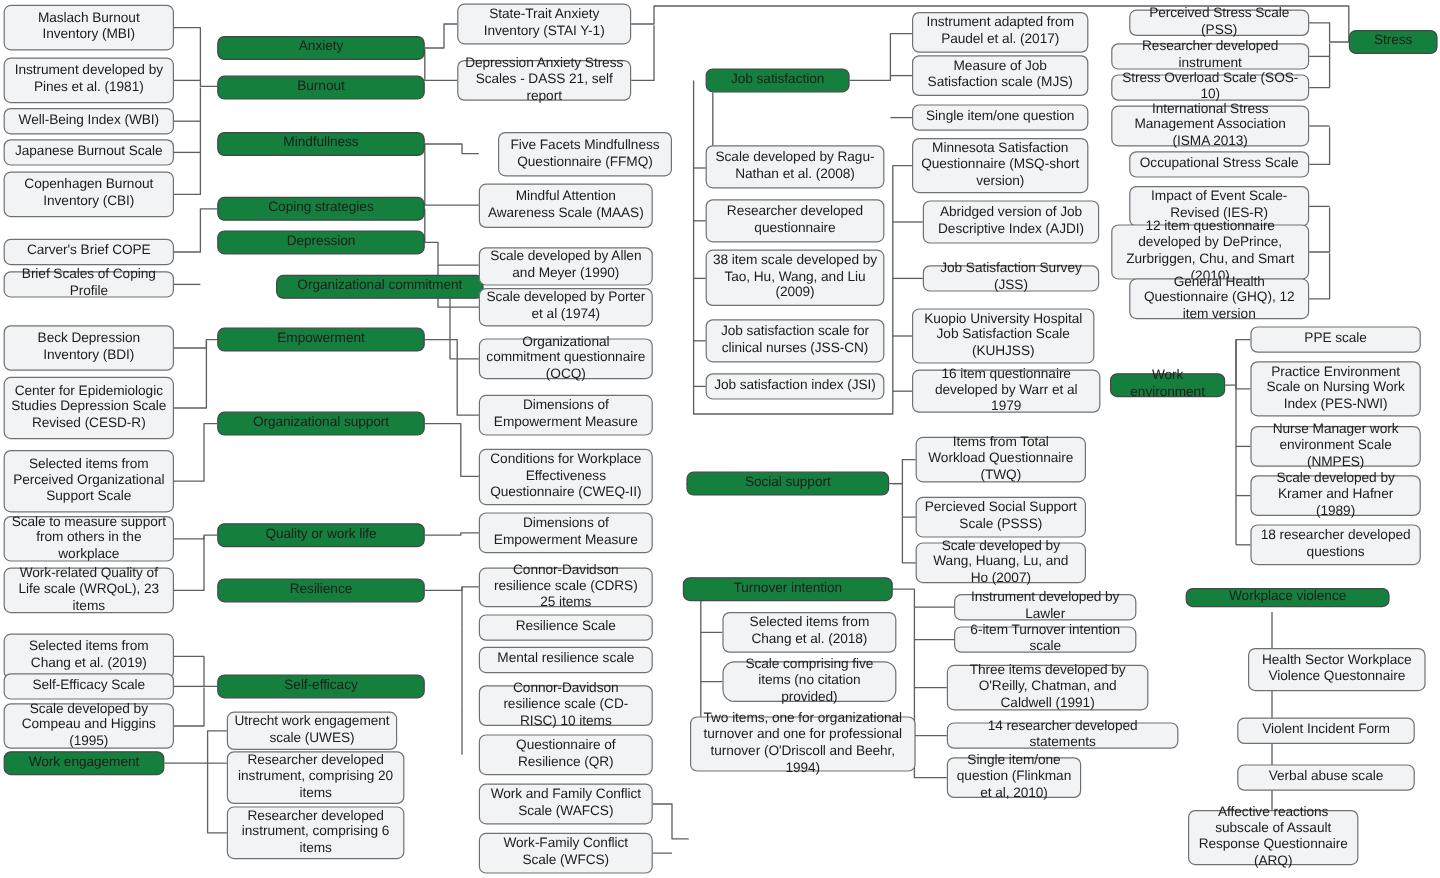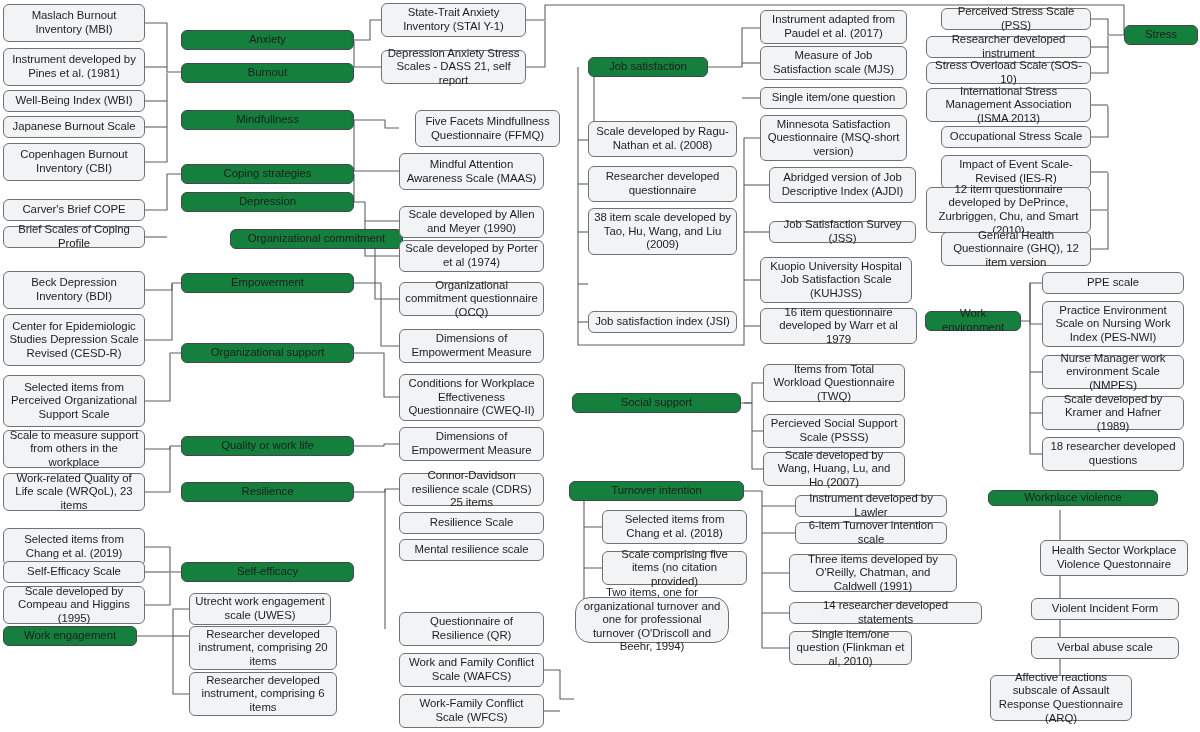--- a/index.html
+++ b/index.html
@@ -258,20 +258,23 @@
     </div>
     <div class="node leaf" style="left: 399px; top: 473px; width: 145px; height: 33px;">
       <span>Connor-Davidson resilience scale (CDRS) 25 items</span>
     </div>
     <div class="node leaf" style="left: 399px; top: 512px; width: 145px; height: 22px;">
       <span>Resilience Scale</span>
     </div>
     <div class="node leaf" style="left: 399px; top: 539px; width: 145px; height: 22px;">
       <span>Mental resilience scale</span>
     </div>
+    <div class="node leaf" style="left: 399px; top: 571px; width: 145px; height: 34px;">
+      <span>Connor-Davidson resilience scale (CD-RISC) 10 items</span>
+    </div>
     <div class="node leaf" style="left: 399px; top: 612px; width: 145px; height: 34px;">
       <span>Questionnaire of Resilience (QR)</span>
     </div>
     <div class="node leaf" style="left: 399px; top: 653px; width: 145px; height: 34px;">
       <span>Work and Family Conflict Scale (WAFCS)</span>
     </div>
     <div class="node leaf" style="left: 399px; top: 694px; width: 145px; height: 34px;">
       <span>Work-Family Conflict Scale (WFCS)</span>
     </div>
     <div class="node concept" style="left: 588px; top: 57px; width: 120px; height: 20px;">
@@ -279,36 +282,39 @@
     </div>
     <div class="node leaf" style="left: 588px; top: 121px; width: 149px; height: 36px;">
       <span>Scale developed by Ragu-Nathan et al. (2008)</span>
     </div>
     <div class="node leaf" style="left: 588px; top: 166px; width: 149px; height: 36px;">
       <span>Researcher developed questionnaire</span>
     </div>
     <div class="node leaf" style="left: 588px; top: 208px; width: 149px; height: 47px;">
       <span>38 item scale developed by Tao, Hu, Wang, and Liu (2009)</span>
     </div>
+    <div class="node leaf" style="left: 588px; top: 266px; width: 149px; height: 36px;">
+      <span>Job satisfaction scale for clinical nurses (JSS-CN)</span>
+    </div>
     <div class="node leaf" style="left: 588px; top: 311px; width: 149px; height: 22px;">
       <span>Job satisfaction index (JSI)</span>
     </div>
     <div class="node concept" style="left: 572px; top: 393px; width: 169px; height: 20px;">
       <span>Social support</span>
     </div>
     <div class="node concept" style="left: 569px; top: 481px; width: 175px; height: 20px;">
       <span>Turnover intention</span>
     </div>
     <div class="node leaf" style="left: 602px; top: 510px; width: 145px; height: 34px;">
       <span>Selected items from Chang et al. (2018)</span>
     </div>
-    <div class="node leaf" style="left: 602px; top: 551px; width: 145px; height: 34px;">
+    <div class="node leaf" style="left: 602px; top: 551px; width: 145px; height: 34px; border-radius: 10px;">
       <span>Scale comprising five items (no citation provided)</span>
     </div>
-    <div class="node leaf" style="left: 575px; top: 597px; width: 154px; height: 46px; border-radius: 15px;">
+    <div class="node leaf" style="left: 575px; top: 597px; width: 188px; height: 46px;">
       <span>Two items, one for organizational turnover and one for professional turnover  (O'Driscoll and Beehr, 1994)</span>
     </div>
     <div class="node leaf" style="left: 760px; top: 10px; width: 147px; height: 34px;">
       <span>Instrument adapted from Paudel et al. (2017)</span>
     </div>
     <div class="node leaf" style="left: 760px; top: 46px; width: 147px; height: 34px;">
       <span>Measure of Job Satisfaction scale (MJS)</span>
     </div>
     <div class="node leaf" style="left: 760px; top: 87px; width: 147px; height: 22px;">
       <span>Single item/one question</span>
@@ -342,21 +348,21 @@
     </div>
     <div class="node leaf" style="left: 795px; top: 522px; width: 152px; height: 22px;">
       <span>6-item Turnover intention scale</span>
     </div>
     <div class="node leaf" style="left: 789px; top: 554px; width: 168px; height: 38px;">
       <span>Three items developed by O'Reilly, Chatman, and Caldwell (1991)</span>
     </div>
     <div class="node leaf" style="left: 789px; top: 602px; width: 193px; height: 22px;">
       <span>14 researcher developed statements</span>
     </div>
-    <div class="node leaf" style="left: 789px; top: 631px; width: 123px; height: 34px;">
+    <div class="node leaf" style="left: 789px; top: 631px; width: 112px; height: 34px;">
       <span>Single item/one question (Flinkman et al, 2010)</span>
     </div>
     <div class="node leaf" style="left: 941px; top: 8px; width: 150px; height: 22px;">
       <span>Perceived Stress Scale (PSS)</span>
     </div>
     <div class="node concept" style="left: 1124px; top: 25px; width: 74px; height: 20px;">
       <span>Stress</span>
     </div>
     <div class="node leaf" style="left: 926px; top: 36px; width: 165px; height: 22px;">
       <span>Researcher developed instrument</span>

